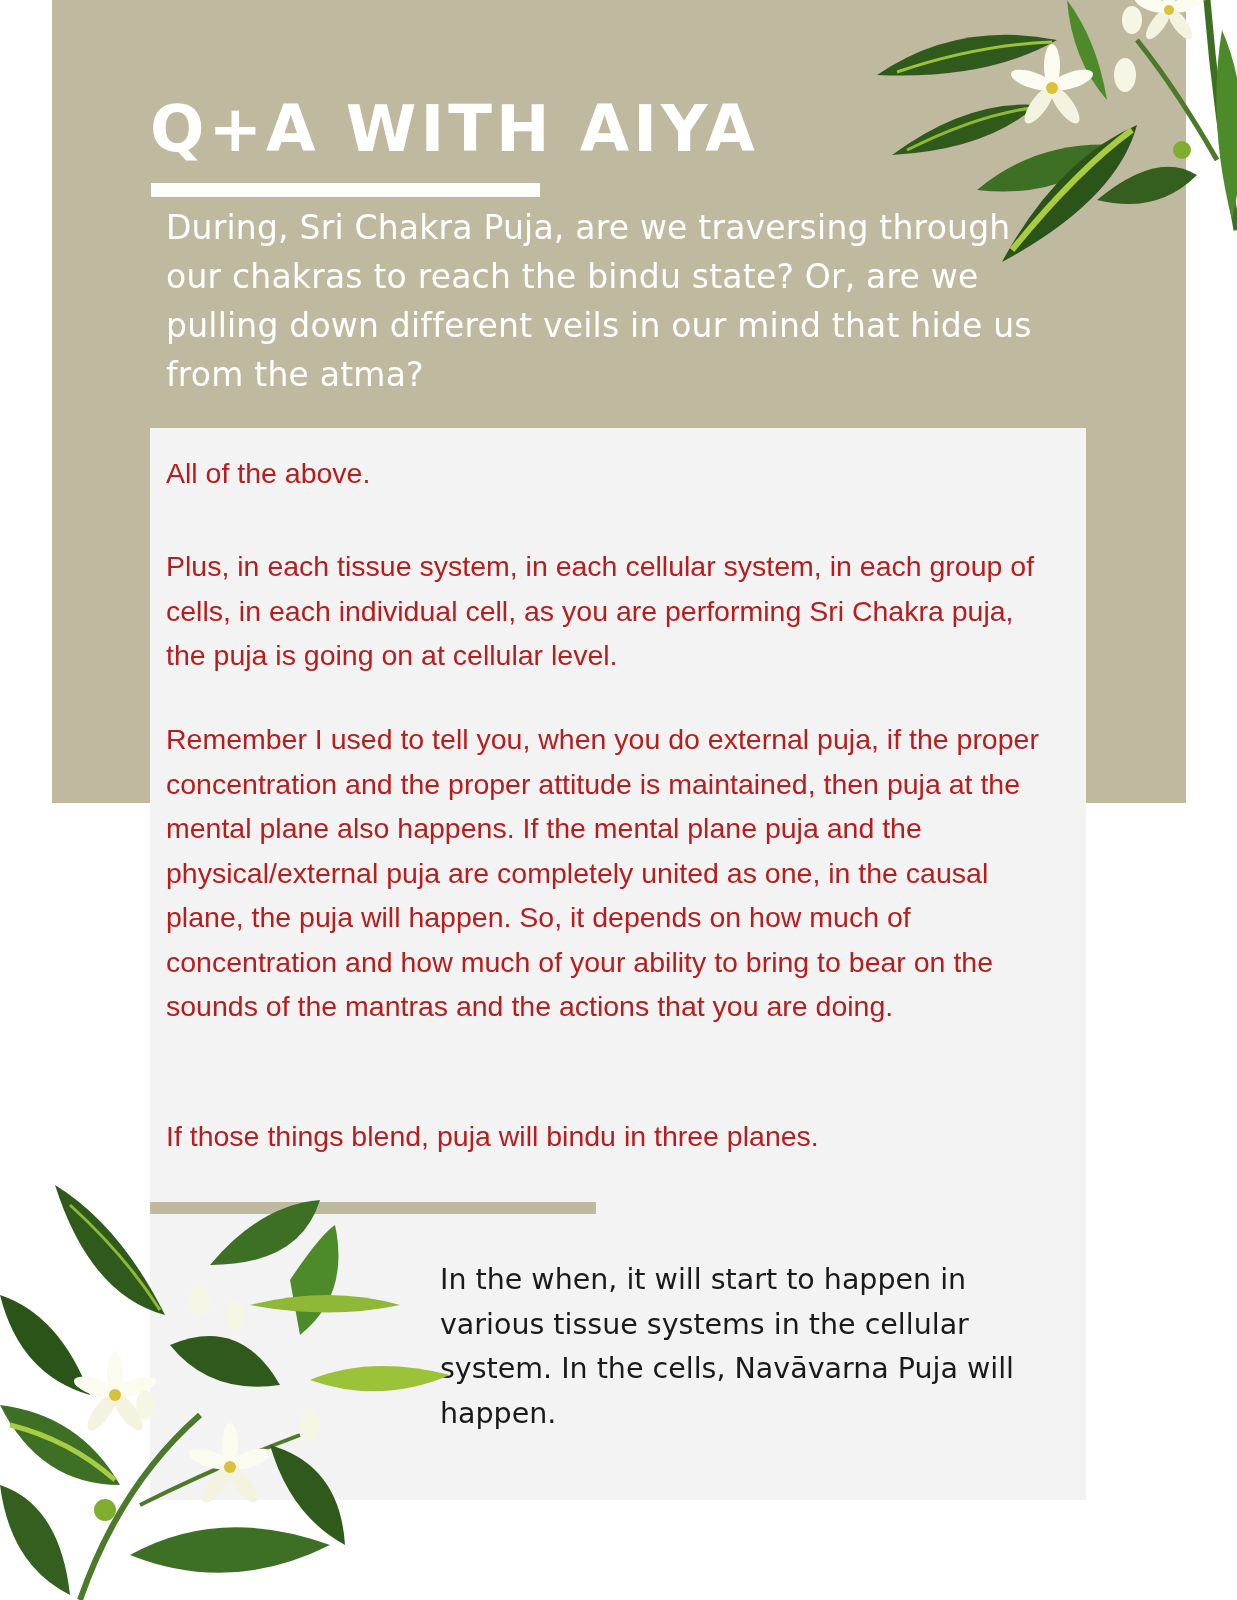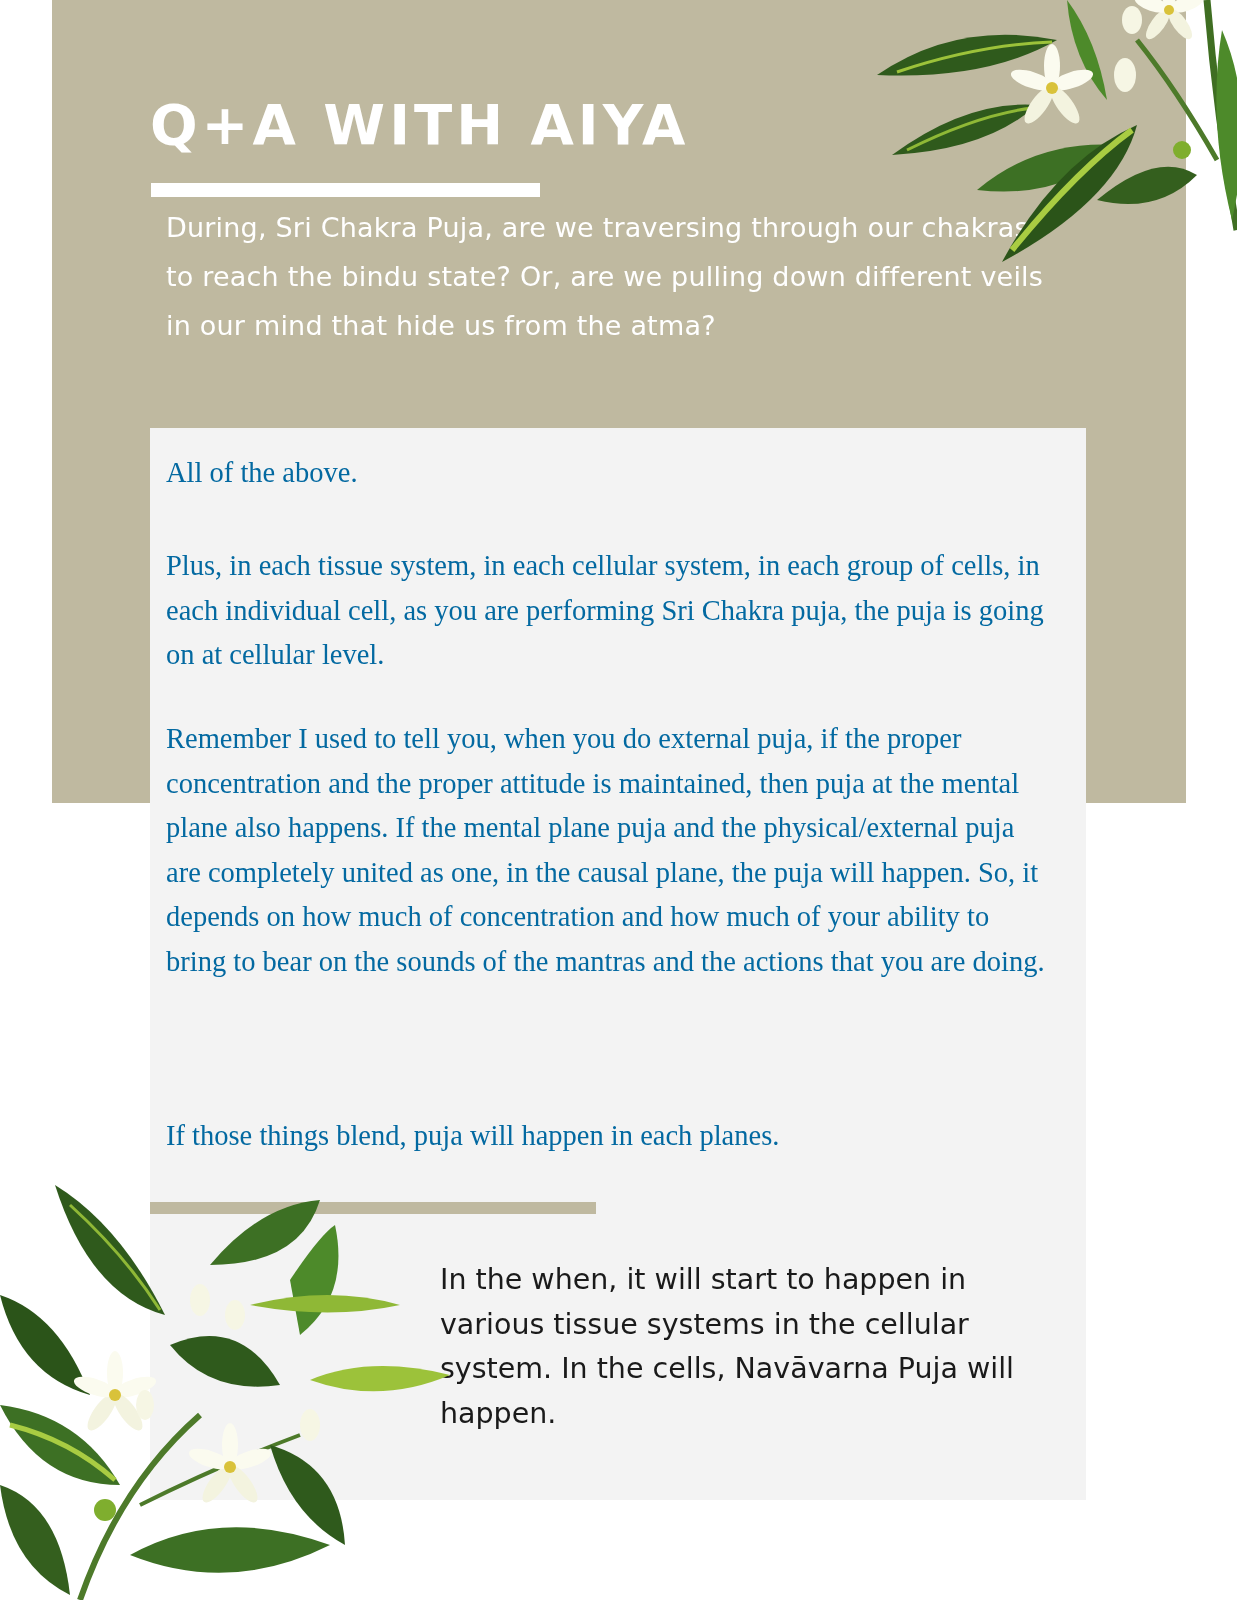--- a/index.html
+++ b/index.html
@@ -6,40 +6,40 @@
     html, body { width: 1237px; height: 1600px; background: #ffffff; overflow: hidden; }
     body { position: relative; font-family: "Liberation Sans", "DejaVu Sans", sans-serif; }
 
     .tan-block {
       position: absolute; left: 52px; top: 0; width: 1134px; height: 803px;
       background: #bfb9a0;
     }
     .title {
       position: absolute; left: 150px; top: 92px;
       font-family: "DejaVu Sans", sans-serif; font-weight: bold;
-      font-size: 56px; letter-spacing: 4px; color: #ffffff; white-space: nowrap;
+      font-size: 64px; letter-spacing: 4px; color: #ffffff; white-space: nowrap;
     }
     .title-rule {
       position: absolute; left: 151px; top: 183px; width: 389px; height: 14px;
       background: #ffffff;
     }
     .question {
       position: absolute; left: 166px; top: 203px; width: 880px;
-      font-family: "DejaVu Sans", sans-serif; font-size: 27px; line-height: 49px;
+      font-family: "DejaVu Sans", sans-serif; font-size: 33px; line-height: 49px;
       color: #ffffff; letter-spacing: 0.2px;
     }
 
     .answer-box {
       position: absolute; left: 150px; top: 428px; width: 936px; height: 1072px;
       background: #f3f3f3;
     }
     .answer-text {
       position: absolute; left: 166px; width: 880px;
-      font-family: Liberation Serif, serif; font-size: 28.5px; line-height: 44.5px;
-      color: #0369a1;
+      font-family: Liberation Sans, sans-serif; font-size: 28.5px; line-height: 44.5px;
+      color: #b91c1c;
     }
     .a1 { top: 451px; }
     .a2 { top: 544px; }
     .a3 { top: 717px; }
     .a4 { top: 1114px; }
     .answer-rule {
       position: absolute; left: 150px; top: 1202px; width: 446px; height: 12px;
       background: #bfb9a0;
     }
     .answer-final {
@@ -60,21 +60,21 @@
 <h1 class="title">Q+A WITH AIYA</h1>
 <div class="title-rule"></div>
 
 <p class="question">During, Sri Chakra Puja, are we traversing through our chakras to reach the bindu state? Or, are we pulling down different veils in our mind that hide us from the atma?</p>
 
 <div class="answer-box"></div>
 
 <p class="answer-text a1">All of the above.</p>
 <p class="answer-text a2">Plus, in each tissue system, in each cellular system, in each group of cells, in each individual cell, as you are performing Sri Chakra puja, the puja is going on at cellular level.</p>
 <p class="answer-text a3">Remember I used to tell you, when you do external puja, if the proper concentration and the proper attitude is maintained, then puja at the mental plane also happens. If the mental plane puja and the physical/external puja are completely united as one, in the causal plane, the puja will happen. So, it depends on how much of concentration and how much of your ability to bring to bear on the sounds of the mantras and the actions that you are doing.</p>
-<p class="answer-text a4">If those things blend, puja will happen in each planes.</p>
+<p class="answer-text a4">If those things blend, puja will bindu in three planes.</p>
 
 <div class="answer-rule"></div>
 
 <p class="answer-final">In the when, it will start to happen in various tissue systems in the cellular system. In the cells, Navāvarna Puja will happen.</p>
 
 <svg class="flora flora-top" viewBox="0 0 400 270">
   <g>
     <path d="M370 0 Q 380 120 400 230" stroke="#3f6e22" stroke-width="7" fill="none"></path>
     <path d="M300 40 Q 340 90 380 160" stroke="#4d7a2a" stroke-width="5" fill="none"></path>
     <path d="M40 75 Q 120 20 220 40 Q 150 80 40 75 Z" fill="#2f5a1c"></path>

